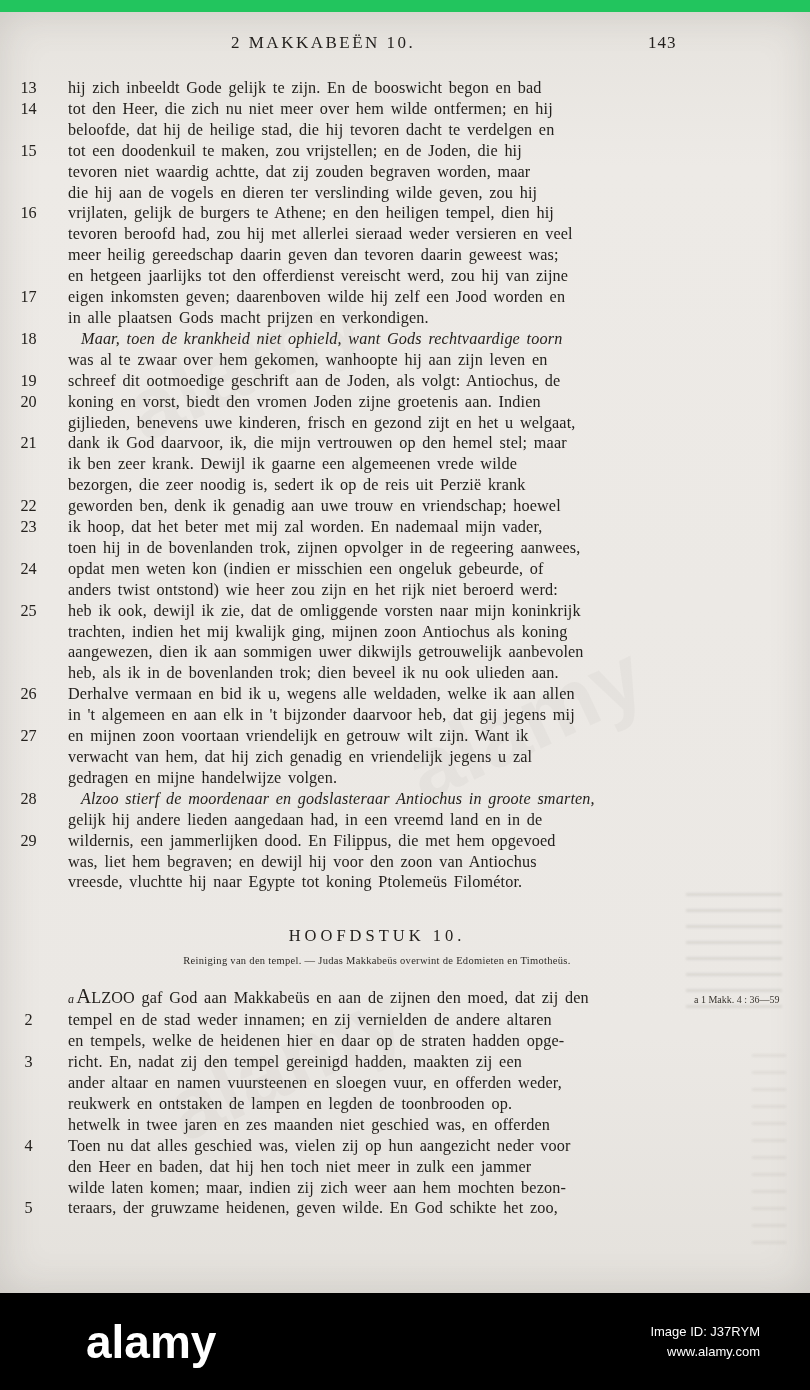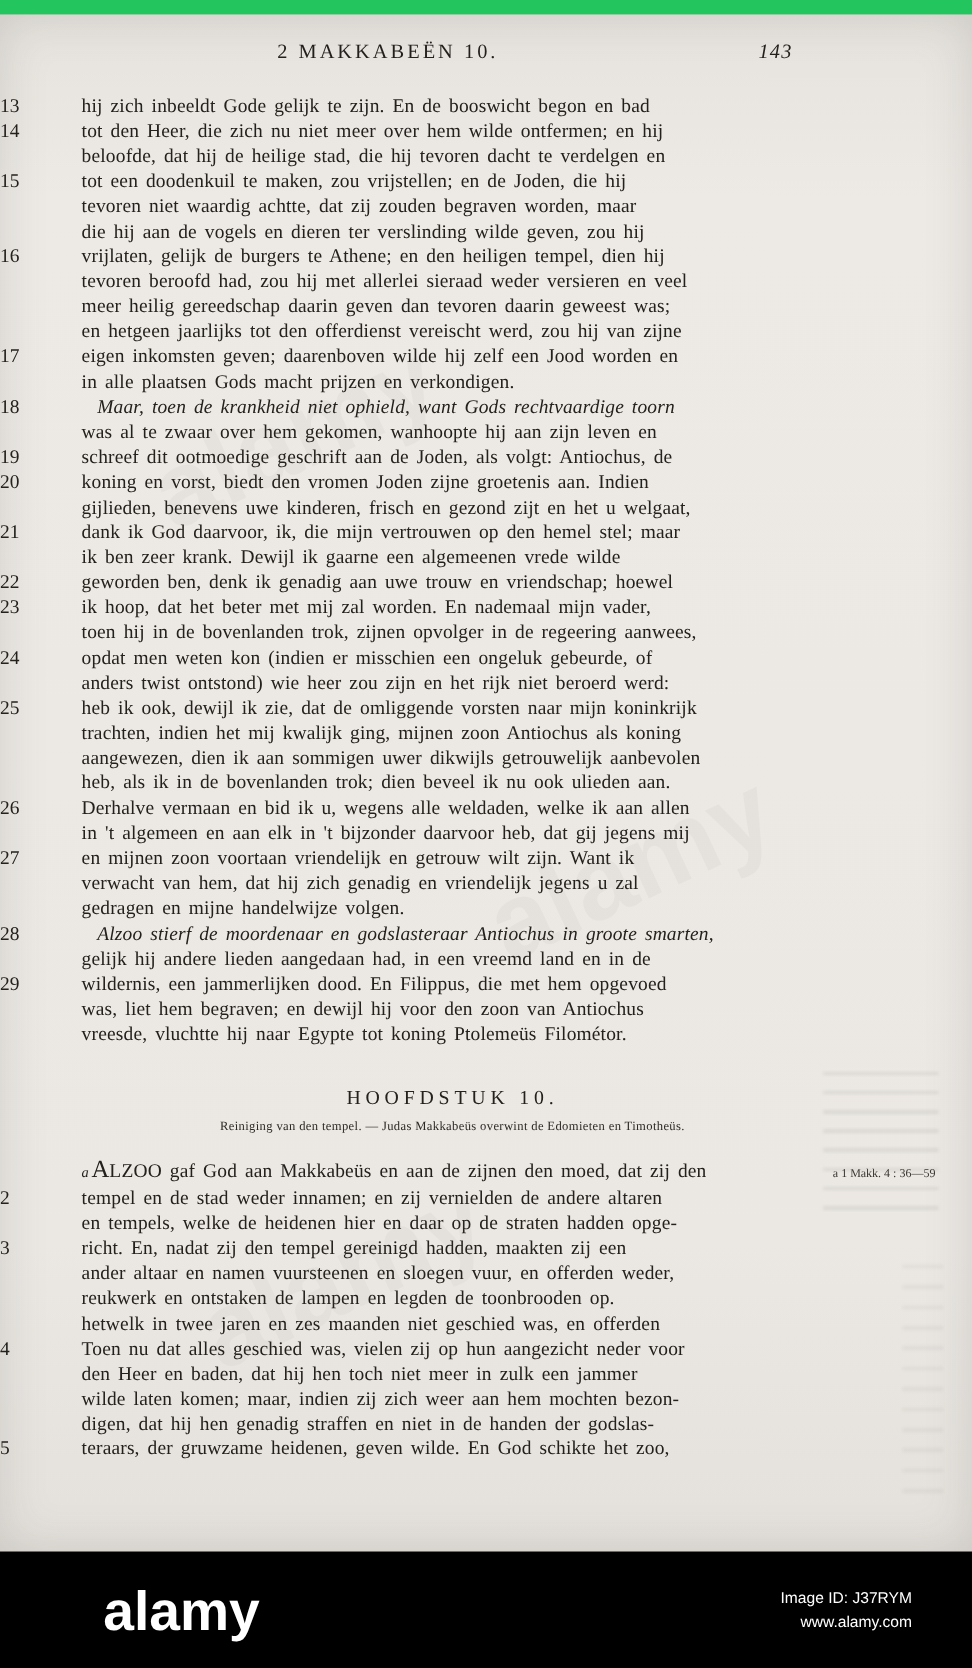--- a/index.html
+++ b/index.html
@@ -4,25 +4,25 @@
 <style>
   html,body{margin:0;padding:0;background:#222;}
   .page{position:relative;width:810px;height:1390px;background:#22c55e;overflow:hidden;
         font-family:"Liberation Serif",serif;}
   .scan{position:absolute;top:12px;left:0;width:810px;height:1281px;
         background:linear-gradient(180deg,#e6e3de 0%,#edeae6 12%,#ebe8e4 80%,#e4e1dc 100%);
         box-shadow:inset 0 0 40px rgba(90,85,75,.18);}
   
   .header{position:relative;height:46px;}
   .page-title{position:absolute;left:231px;top:21px;font-size:17px;letter-spacing:2.5px;color:#221f1c;}
-  .page-number{position:absolute;left:632px;top:21px;font-size:17px;letter-spacing:1px;color:#221f1c;font-style:italic;}
+  .page-number{position:absolute;left:648px;top:21px;font-size:17px;letter-spacing:1px;color:#221f1c;}
   
   .text-block{margin-top:20px;}
   .line{display:flex;position:relative;line-height:20.9px;font-size:16.2px;color:#24211d;}
-  .vnum{flex:0 0 68px;text-align:left;padding-right:11px;box-sizing:border-box;}
+  .vnum{flex:0 0 68px;text-align:center;padding-right:11px;box-sizing:border-box;}
   .ltext{white-space:nowrap;word-spacing:2.4px;letter-spacing:.15px;}
   .line.indent .ltext{padding-left:13px;font-style:italic;}
   .marker{font-style:italic;font-size:12px;margin-right:2px;}
   .bigcap{font-size:20.5px;}
   .margin-note{position:absolute;left:694px;top:4px;font-size:10px;white-space:nowrap;color:#39352f;}
   
   .chapter-head-wrap{width:610px;margin-left:72px;text-align:center;}
   .chapter-heading{margin-top:33px;font-size:16.5px;letter-spacing:4px;color:#24211d;}
   .chapter-subtitle{margin-top:9px;margin-bottom:11px;font-size:10.5px;letter-spacing:.3px;color:#2c2925;}
   
@@ -123,20 +123,21 @@
         <div class="line">
           <span class="vnum">21</span>
           <span class="ltext">dank ik God daarvoor, ik, die mijn vertrouwen op den hemel stel; maar</span>
         </div>
         <div class="line">
           <span class="vnum"></span>
           <span class="ltext">ik ben zeer krank.  Dewijl ik gaarne een algemeenen vrede wilde</span>
         </div>
         <div class="line">
           <span class="vnum"></span>
+          <span class="ltext">bezorgen, die zeer noodig is, sedert ik op de reis uit Perzië krank</span>
         </div>
         <div class="line">
           <span class="vnum">22</span>
           <span class="ltext">geworden ben, denk ik genadig aan uwe trouw en vriendschap; hoewel</span>
         </div>
         <div class="line">
           <span class="vnum">23</span>
           <span class="ltext">ik hoop, dat het beter met mij zal worden.  En nademaal mijn vader,</span>
         </div>
         <div class="line">
@@ -251,21 +252,20 @@
         <div class="line">
           <span class="vnum"></span>
           <span class="ltext">den Heer en baden, dat hij hen toch niet meer in zulk een jammer</span>
         </div>
         <div class="line">
           <span class="vnum"></span>
           <span class="ltext">wilde laten komen; maar, indien zij zich weer aan hem mochten bezon-</span>
         </div>
         <div class="line">
           <span class="vnum"></span>
-          <span class="ltext">digen, dat hij hen genadig straffen en niet in de handen der godslas-</span>
         </div>
         <div class="line">
           <span class="vnum">5</span>
           <span class="ltext">teraars, der gruwzame heidenen, geven wilde.  En God schikte het zoo,</span>
         </div>
       </div>
 
     <div class="bleed b1"></div>
     <div class="bleed b2"></div>
   <span class="wm" style="left: 120px; top: 300px;">alamy</span>

